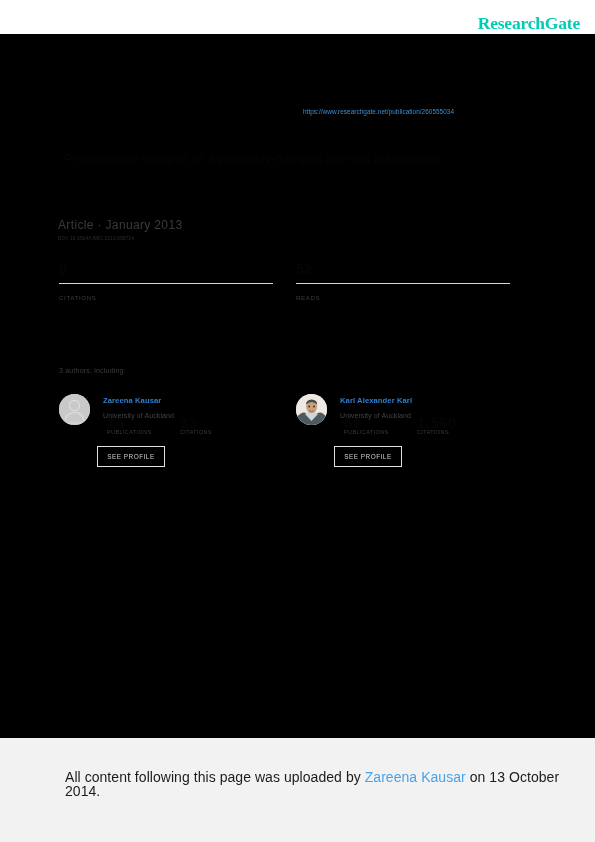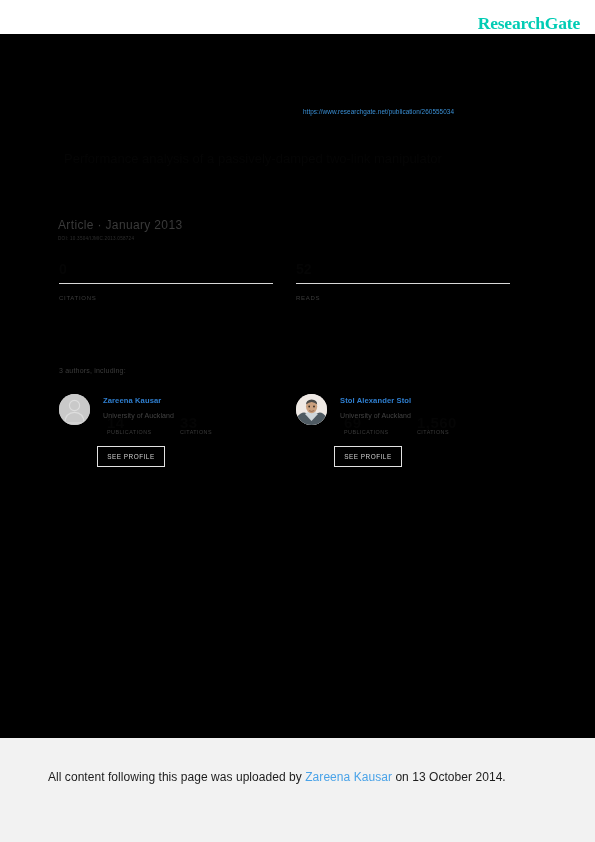--- a/index.html
+++ b/index.html
@@ -204,22 +204,22 @@
   
   .footer {
     position: absolute;
     left: 0; top: 738px;
     width: 595px; height: 104px;
     background: #f2f2f2;
   }
 
   .footer-line {
     position: absolute;
-    left: 48px;
-    font-size: 12px;
+    left: 65px;
+    font-size: 14px;
     line-height: 13.6px;
     color: #1c1c1c;
     letter-spacing: 0.05px;
   }
   .footer-line.l1 { top: 33px; }
   .footer-line.l2 { top: 57px; width: 460px; }
 
   .flink { color: #4aa3e8; }
 </style>
 </head>
@@ -281,21 +281,21 @@
         <rect width="31" height="31" fill="#efe9e4"></rect>
         <path d="M0 24 Q6 17 10 19 L22 19 Q26 17 31 24 L31 31 L0 31 Z" fill="#4e5a62"></path>
         <path d="M9 20 L15.5 27 L22 20 L19 18 L12 18 Z" fill="#cfd6da"></path>
         <ellipse cx="15.6" cy="12.6" rx="5.6" ry="6.6" fill="#caa07e"></ellipse>
         <path d="M10 10.6 Q15.6 5.4 21.2 10.6 Q21.4 6.2 15.6 5.6 Q10 6.2 10 10.6 Z" fill="#4a4a48"></path>
         <ellipse cx="13.2" cy="12.4" rx="0.9" ry="1" fill="#32281f"></ellipse>
         <ellipse cx="18" cy="12.4" rx="0.9" ry="1" fill="#32281f"></ellipse>
         <path d="M13 16.6 Q15.6 18.2 18.2 16.6" fill="none" stroke="#8a6048" stroke-width="0.8"></path>
       </svg>
     </div>
-    <div class="author-name">Stol Alexander Stol</div>
+    <div class="author-name">Karl Alexander Karl</div>
     <div class="author-affil">University of Auckland</div>
     <div class="author-stats">
       <div class="astat pubs">PUBLICATIONS
         <span class="astat-num invisible-text">69</span>
       </div>
       <div class="astat cits">CITATIONS
         <span class="astat-num invisible-text">1,560</span>
       </div>
     </div>
     <button class="see-profile">SEE PROFILE</button>

